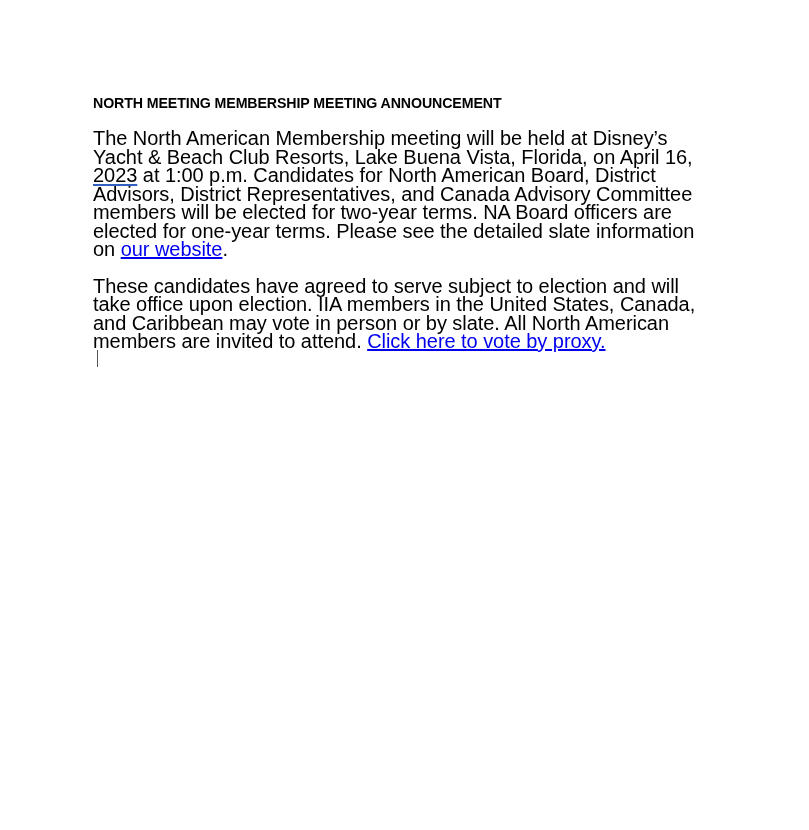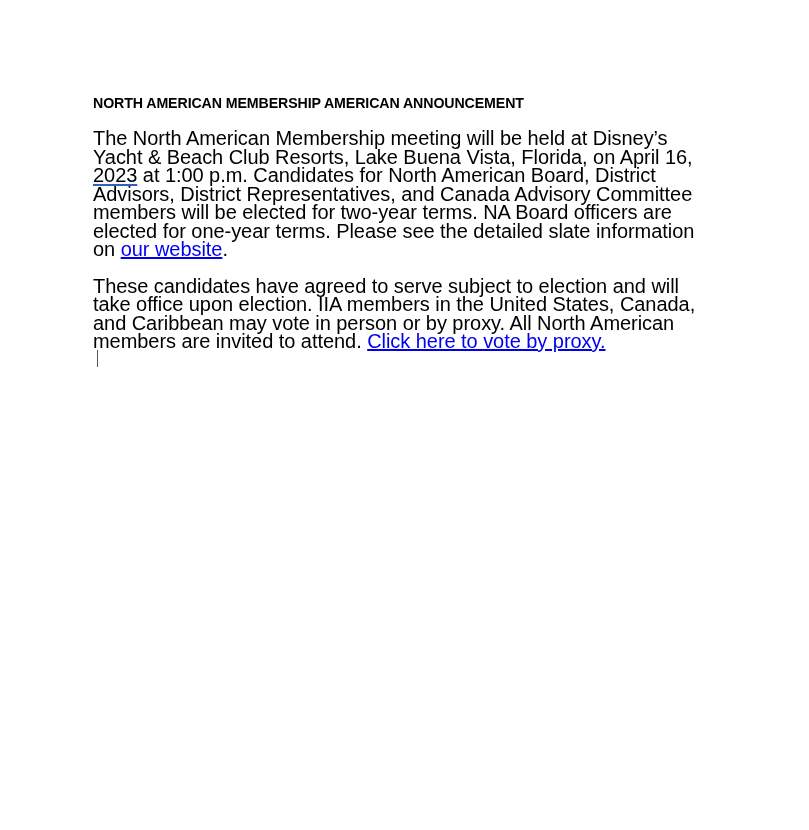--- a/index.html
+++ b/index.html
@@ -52,20 +52,20 @@
       top: 350px;
       width: 1px;
       height: 17px;
       background: #555555;
     }
   </style>
 </head>
 <body>
 
 <div class="page">
-  <p class="title">NORTH AMERICAN MEMBERSHIP AMERICAN ANNOUNCEMENT</p>
+  <p class="title">NORTH MEETING MEMBERSHIP MEETING ANNOUNCEMENT</p>
 
   <p class="para p1"><span>The North American Membership meeting will be held at Disney’s Yacht &amp; Beach Club Resorts, Lake Buena Vista, Florida, on April 16, </span><span class="smart-date">2023</span><span> at 1:00 p.m. Candidates for North American Board, District Advisors, District Representatives, and Canada Advisory Committee members will be elected for two-year terms. NA Board officers are elected for one-year terms. Please see the detailed slate information on </span><a class="link">our website</a><span>.</span></p>
 
-  <p class="para p2"><span>These candidates have agreed to serve subject to election and will take office upon election. IIA members in the United States, Canada, and Caribbean may vote in person or by proxy. All North American members are invited to attend. </span><a class="link">Click here to vote by proxy.</a></p>
+  <p class="para p2"><span>These candidates have agreed to serve subject to election and will take office upon election. IIA members in the United States, Canada, and Caribbean may vote in person or by slate. All North American members are invited to attend. </span><a class="link">Click here to vote by proxy.</a></p>
 </div>
 
 <div class="caret"></div>
 
 </body></html>

